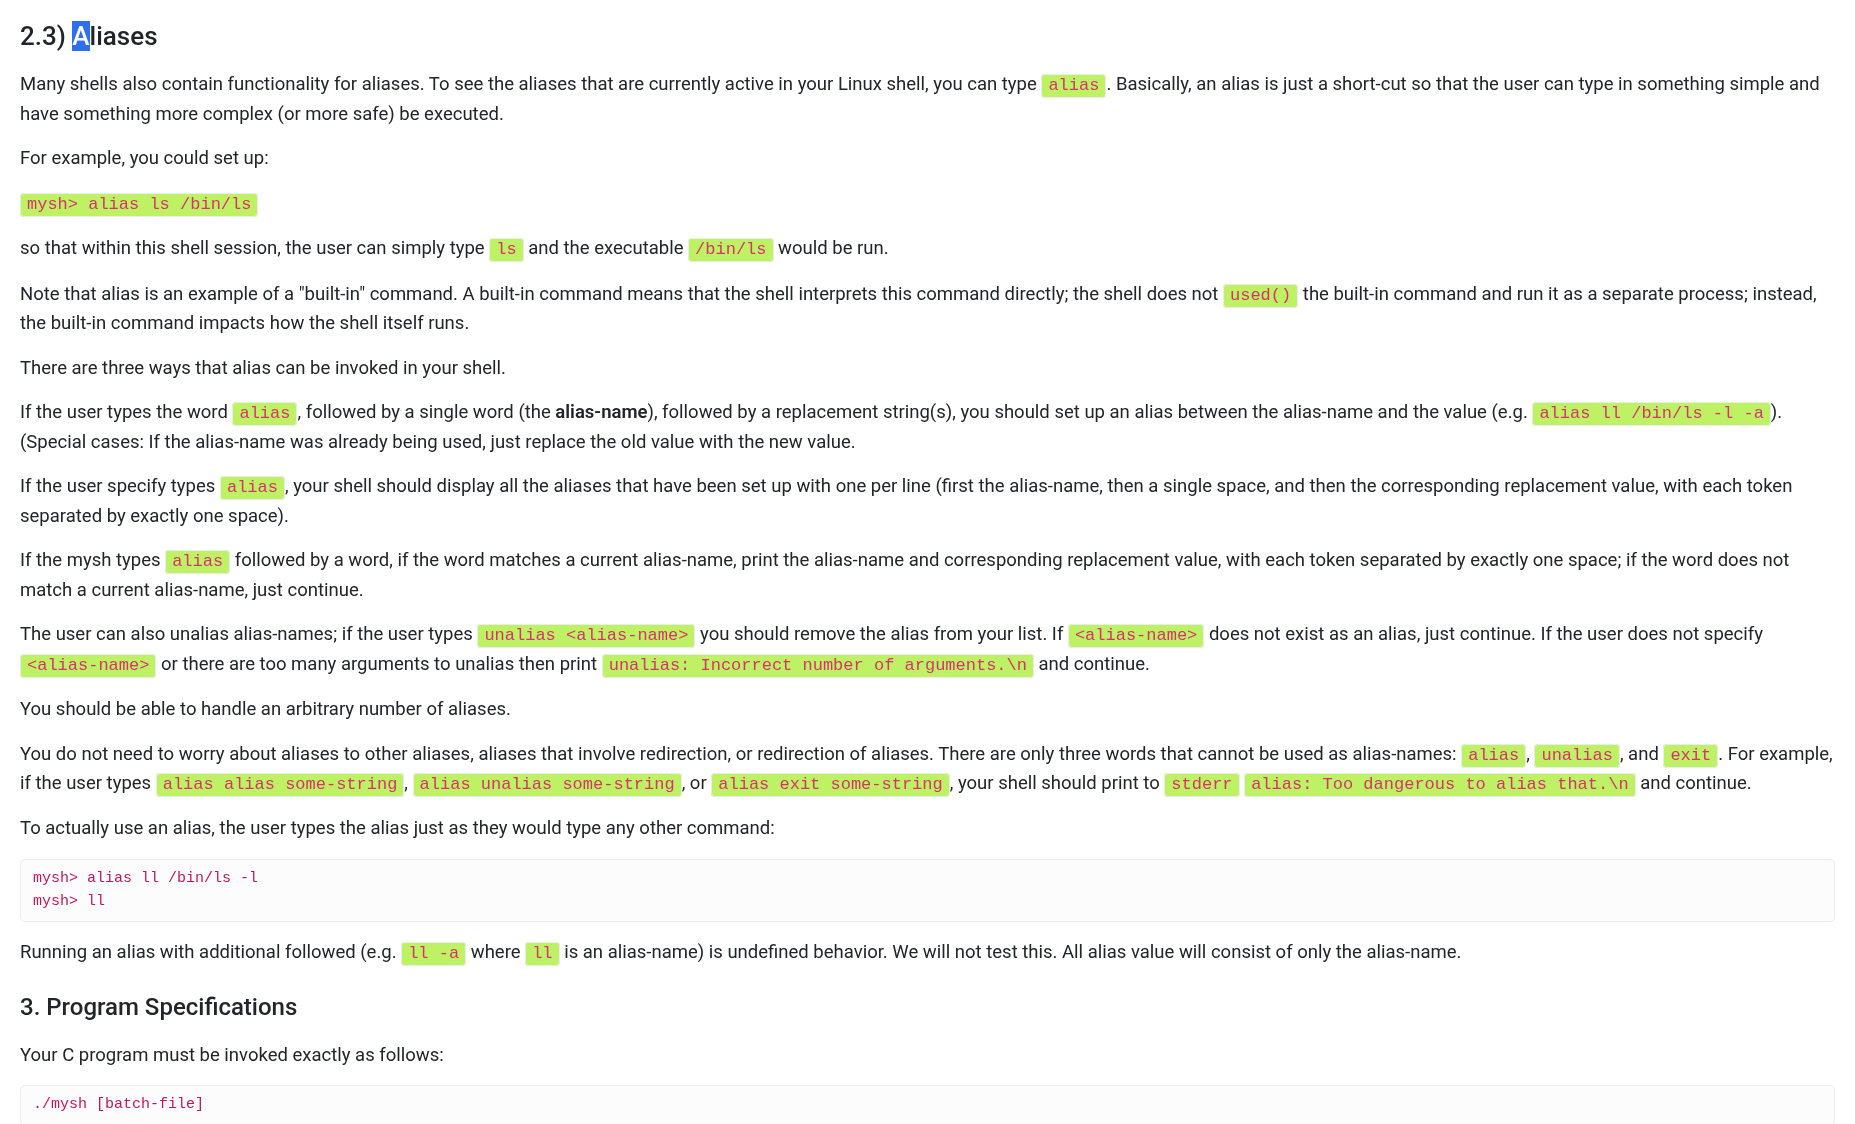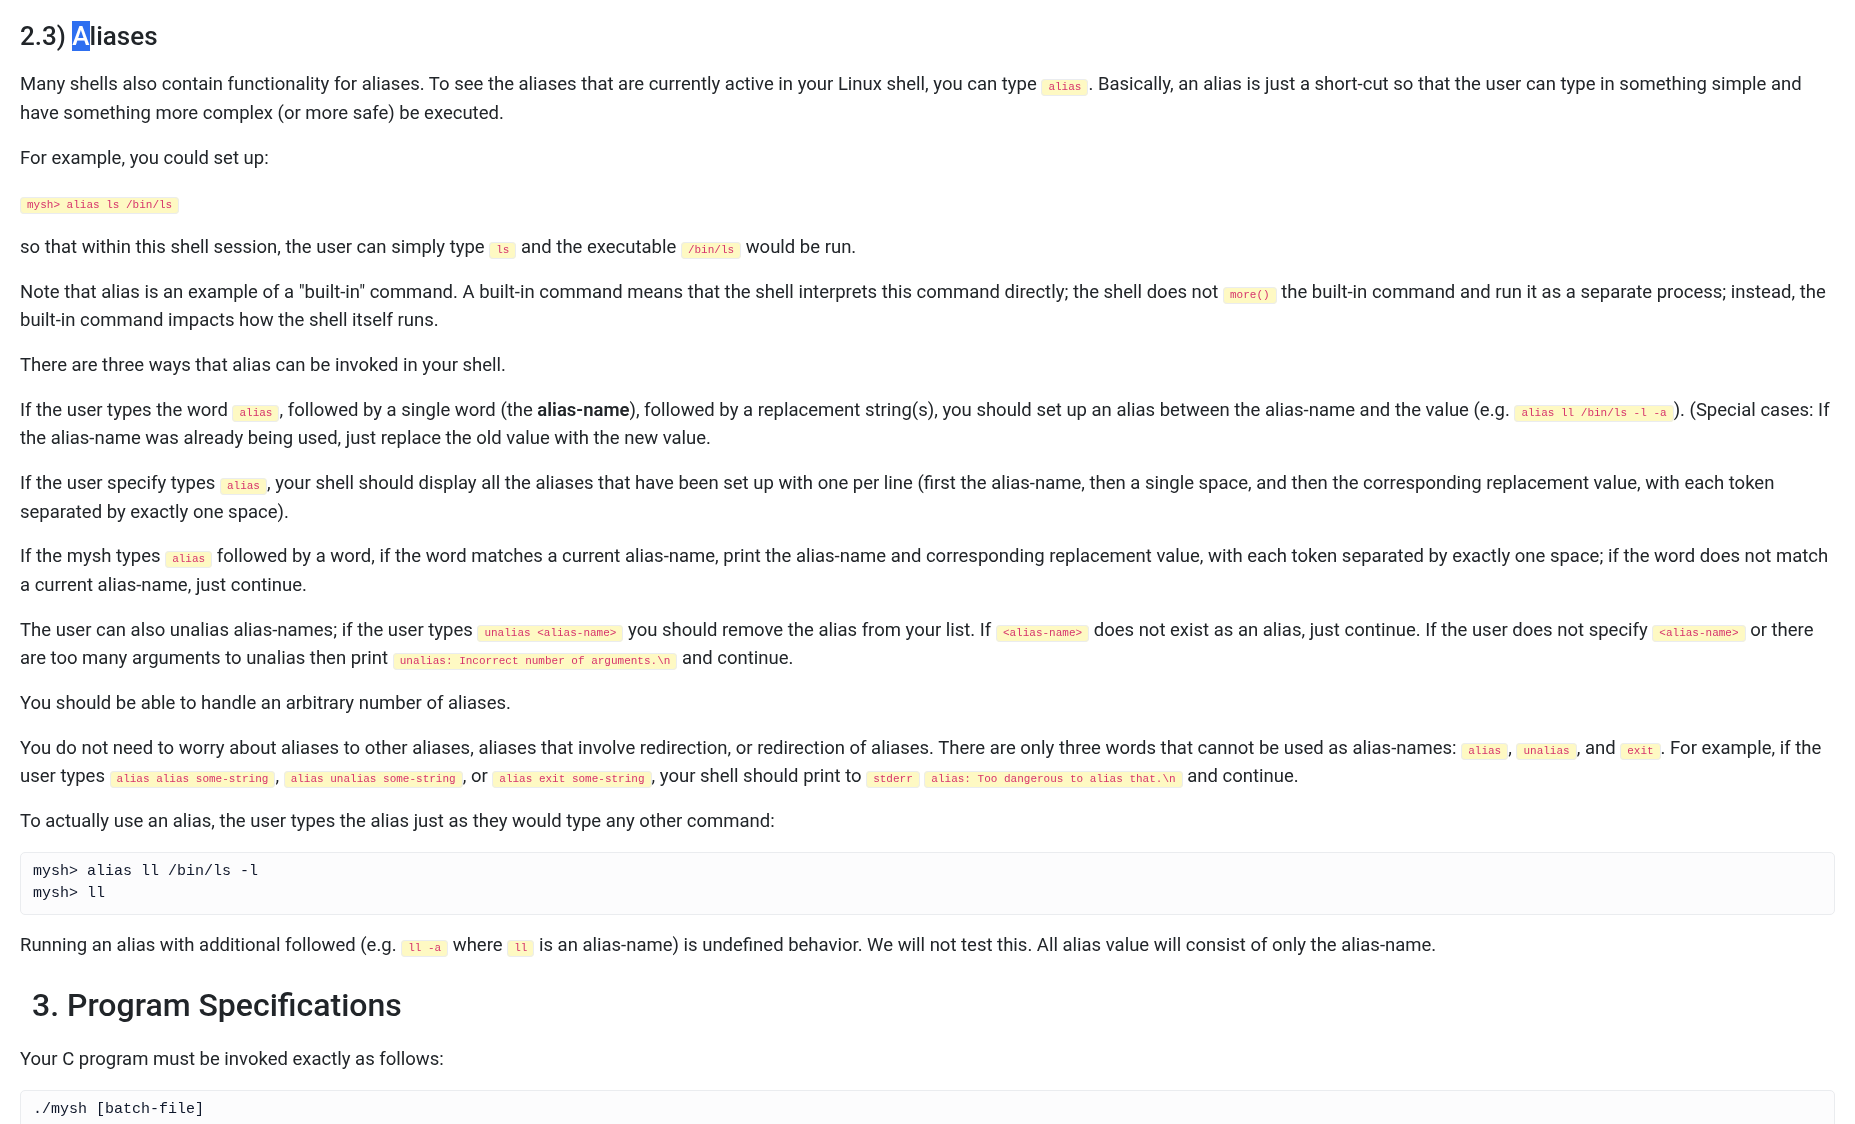--- a/index.html
+++ b/index.html
@@ -16,48 +16,48 @@
     max-width: 1855px;
     box-sizing: border-box;
   }
   h3.sec {
     font-size: 26px;
     font-weight: 500;
     margin: 8px 0 14px 0;
     color: #212529;
   }
   h2.big {
-    font-size: 32px;
+    font-size: 24px;
     font-weight: 500;
-    margin: 22px 0 14px 12px;
+    margin: 22px 0 14px 0;
     color: #212529;
   }
   .sel {
     background: #2e6ff0;
     color: #ffffff;
   }
   p {
     margin: 0 0 16px 0;
   }
   strong { font-weight: 600; }
   code.inline {
     font-family: SFMono-Regular, Menlo, Monaco, Consolas, "Liberation Mono", "Courier New", monospace;
-    font-size: 11px;
+    font-size: 17px;
     color: #d6336c;
-    background: #fef9c3;
+    background: #bef264;
     border: 1px solid #eaecef;
     border-radius: 4px;
     padding: 1px 6px 2px 6px;
     white-space: nowrap;
   }
   pre.block {
     font-family: SFMono-Regular, Menlo, Monaco, Consolas, "Liberation Mono", "Courier New", monospace;
     font-size: 15px;
     line-height: 1.5;
-    color: #0f172a;
+    color: #be185d;
     background: #fcfcfd;
     border: 1px solid #eaecef;
     border-radius: 5px;
     padding: 8px 12px;
     margin: 0 0 16px 0;
     white-space: pre-wrap;
     overflow-x: auto;
   }
 </style>
 </head>
@@ -73,21 +73,21 @@
 
   <p>For example, you could set up:</p>
 
   <p><code class="inline">mysh&gt; alias ls /bin/ls</code></p>
 
   <p>
     <span>so that within this shell session, the user can simply type </span><code class="inline">ls</code><span> and the executable </span><code class="inline">/bin/ls</code><span> would be run.</span>
   </p>
 
   <p>
-    <span>Note that alias is an example of a "built-in" command. A built-in command means that the shell interprets this command directly; the shell does not </span><code class="inline">more()</code><span> the built-in command and run it as a separate process; instead, the built-in command impacts how the shell itself runs.</span>
+    <span>Note that alias is an example of a "built-in" command. A built-in command means that the shell interprets this command directly; the shell does not </span><code class="inline">used()</code><span> the built-in command and run it as a separate process; instead, the built-in command impacts how the shell itself runs.</span>
   </p>
 
   <p>There are three ways that alias can be invoked in your shell.</p>
 
   <p>
     <span>If the user types the word </span><code class="inline">alias</code><span>, followed by a single word (the </span><strong>alias-name</strong><span>), followed by a replacement string(s), you should set up an alias between the alias-name and the value (e.g. </span><code class="inline">alias ll /bin/ls -l -a</code><span>). (Special cases: If the alias-name was already being used, just replace the old value with the new value.</span>
   </p>
 
   <p>
     <span>If the user specify types </span><code class="inline">alias</code><span>, your shell should display all the aliases that have been set up with one per line (first the alias-name, then a single space, and then the corresponding replacement value, with each token separated by exactly one space).</span>

